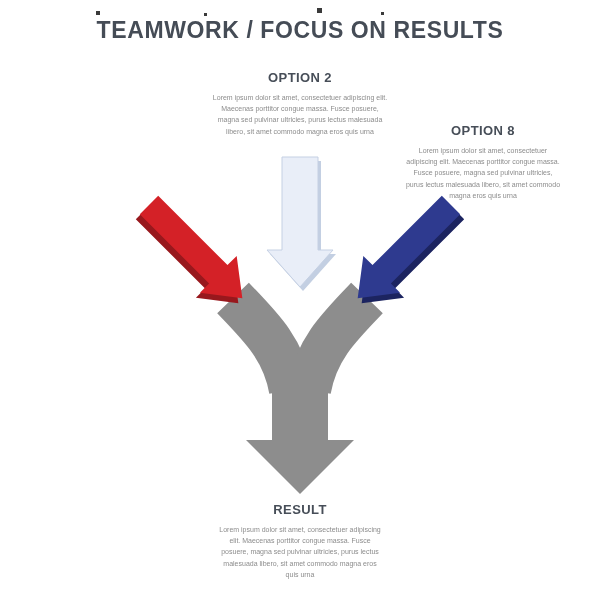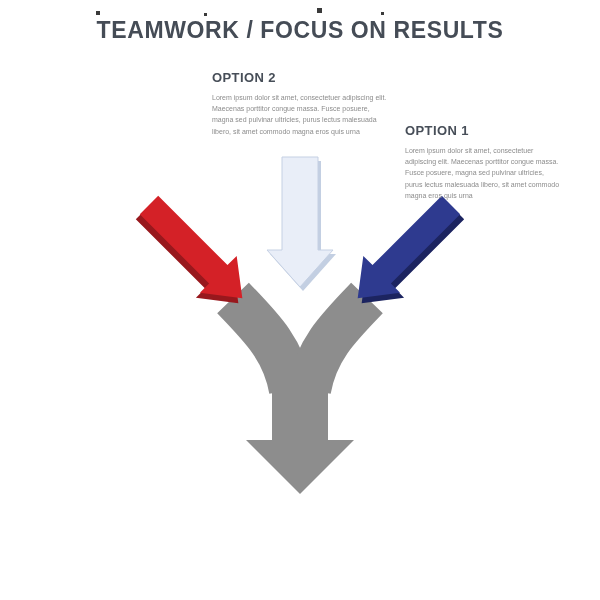--- a/index.html
+++ b/index.html
@@ -3,21 +3,21 @@
 <meta charset="utf-8">
 <style>
   * { margin:0; padding:0; box-sizing:border-box; }
   html,body { background:#ffffff; }
   body { font-family:"Liberation Sans", sans-serif; }
   .canvas { position:relative; width:600px; height:600px; margin:0 auto; background:#ffffff; overflow:hidden; }
 
   .title { position:absolute; top:17px; left:0; width:100%; text-align:center;
            font-size:23px; font-weight:bold; letter-spacing:0.6px; color:#454c56; }
 
-  .block { position:absolute; }
+  .block { position:absolute; text-align:center; }
   .heading { font-size:13px; font-weight:bold; color:#474e58; letter-spacing:0.4px; margin-bottom:7px; }
   .body { font-size:7px; line-height:1.6; color:#8c8c8c; }
 
   #option2 { left:212px; top:70px;  width:176px; }
   #option1 { left:52px;  top:123px; width:156px; }
   #option3 { left:405px; top:123px; width:156px; }
   #result  { left:218px; top:502px; width:164px; }
 
   .svg-layer { position:absolute; left:0; top:0; width:600px; height:600px; }
   .pale-main { stroke:#c5d0e3; stroke-width:1; }
@@ -71,18 +71,22 @@
     </g>
   </svg>
 
   <div class="block" id="option2">
     <div class="heading">OPTION 2</div>
     <p class="body">Lorem ipsum dolor sit amet, consectetuer adipiscing elit. Maecenas porttitor congue massa. Fusce posuere, magna sed pulvinar ultricies, purus lectus malesuada libero, sit amet commodo magna eros quis urna</p>
   </div>
 
 
   <div class="block" id="option3">
-    <div class="heading">OPTION 1</div>
+    <div class="heading">OPTION 8</div>
     <p class="body">Lorem ipsum dolor sit amet, consectetuer adipiscing elit. Maecenas porttitor congue massa. Fusce posuere, magna sed pulvinar ultricies, purus lectus malesuada libero, sit amet commodo magna eros quis urna</p>
   </div>
 
+  <div class="block" id="result">
+    <div class="heading">RESULT</div>
+    <p class="body">Lorem ipsum dolor sit amet, consectetuer adipiscing elit. Maecenas porttitor congue massa. Fusce posuere, magna sed pulvinar ultricies, purus lectus malesuada libero, sit amet commodo magna eros quis urna</p>
+  </div>
 
 </div>
 
 </body></html>

